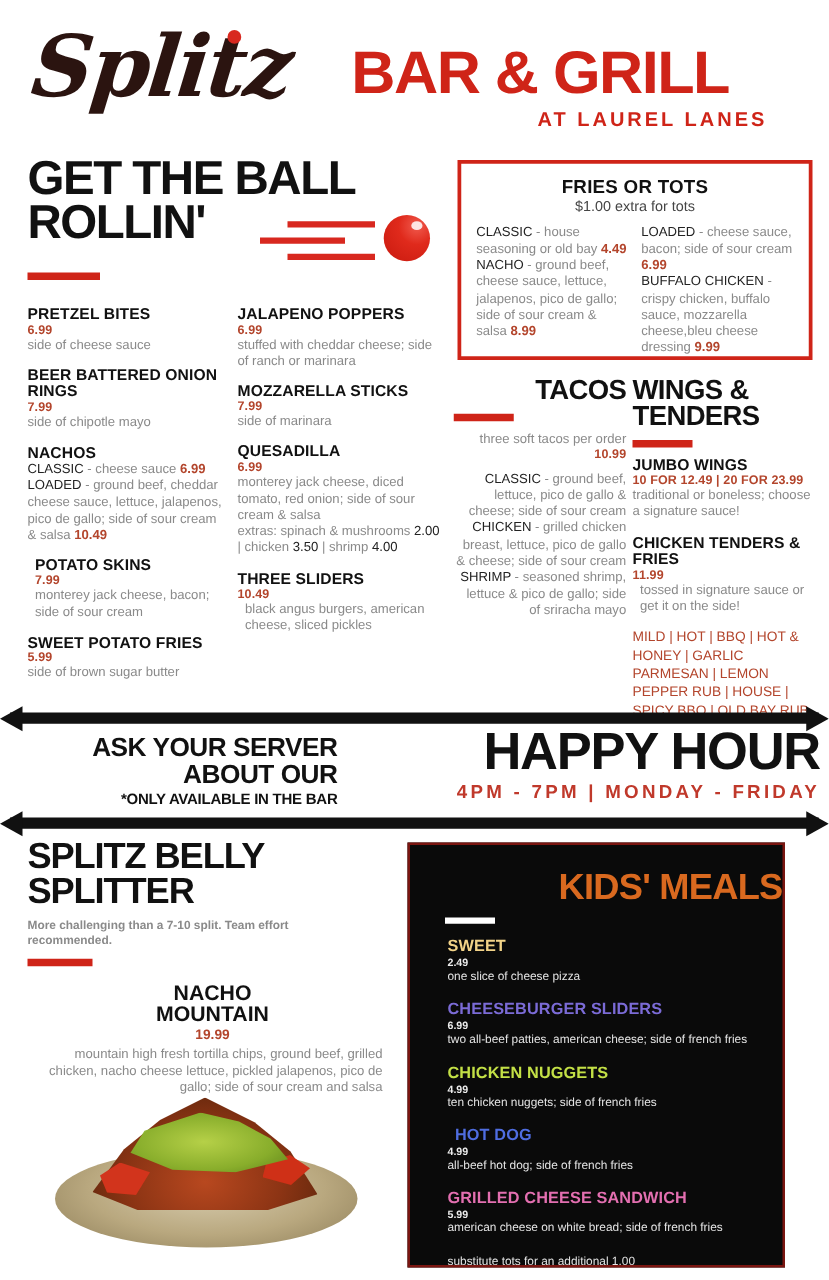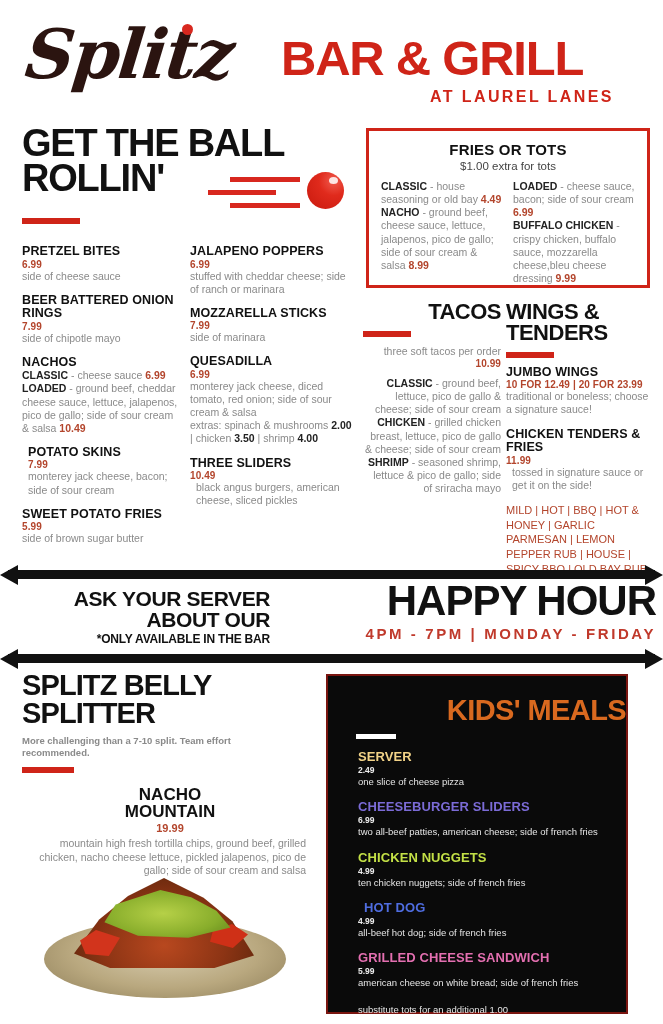--- a/index.html
+++ b/index.html
@@ -84,21 +84,21 @@
   .fries-cols > div { width: 50%; }
 
   
   .item { margin-bottom: 11px; }
   .item h3 {
     font-size: 12.5px; font-weight: 800; color: #111;
     letter-spacing: .1px; line-height: 1.08; text-transform: uppercase;
   }
   .price { font-size: 10px; font-weight: 700; color: #b3452c; letter-spacing:.1px; }
   .desc { font-size: 10.5px; color: #8a8a8a; line-height: 1.25; }
-  .desc b { color:#222; font-weight: 700; }
+  .desc b { color:#222; font-weight: 400; }
   .desc .p { color:#b3452c; font-weight: 700; }
   .indent { padding-left: 6px; }
 
   
   .col-a { position:absolute; left: 22px;  top: 245px; width: 160px; }
   .col-b { position:absolute; left: 190px; top: 245px; width: 165px; }
   .col-c { position:absolute; left: 363px; top: 302px; width: 138px; text-align: right; }
   .col-d { position:absolute; left: 506px; top: 302px; width: 150px; }
 
   .sec-head {
@@ -343,21 +343,21 @@
     <div class="tom1"></div>
     <div class="tom2"></div>
     <div class="lettuce"></div>
   </div>
 
   <div class="kids">
     <h2>KIDS' MEALS</h2>
     <div class="rule"></div>
 
     <div class="kitem">
-      <div class="kname" style="color:#f2d388">SERVER</div>
+      <div class="kname" style="color:#f2d388">SWEET</div>
       <div class="kprice">2.49</div>
       <div class="kdesc">one slice of cheese pizza</div>
     </div>
     <div class="kitem">
       <div class="kname" style="color:#7b6bd6">CHEESEBURGER SLIDERS</div>
       <div class="kprice">6.99</div>
       <div class="kdesc">two all-beef patties, american cheese; side of french fries</div>
     </div>
     <div class="kitem">
       <div class="kname" style="color:#c3e046">CHICKEN  NUGGETS</div>

